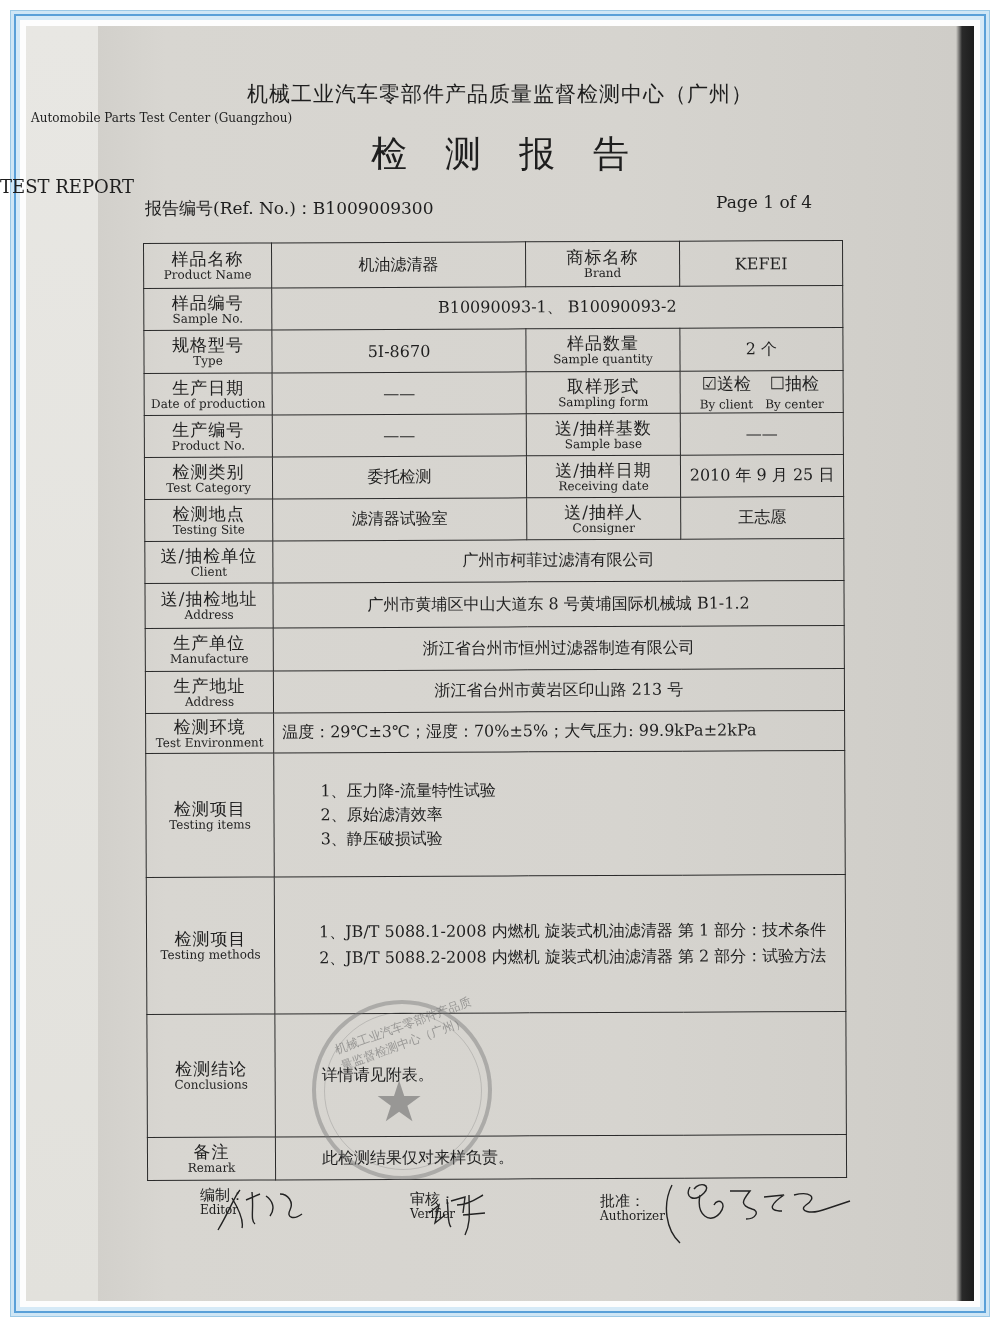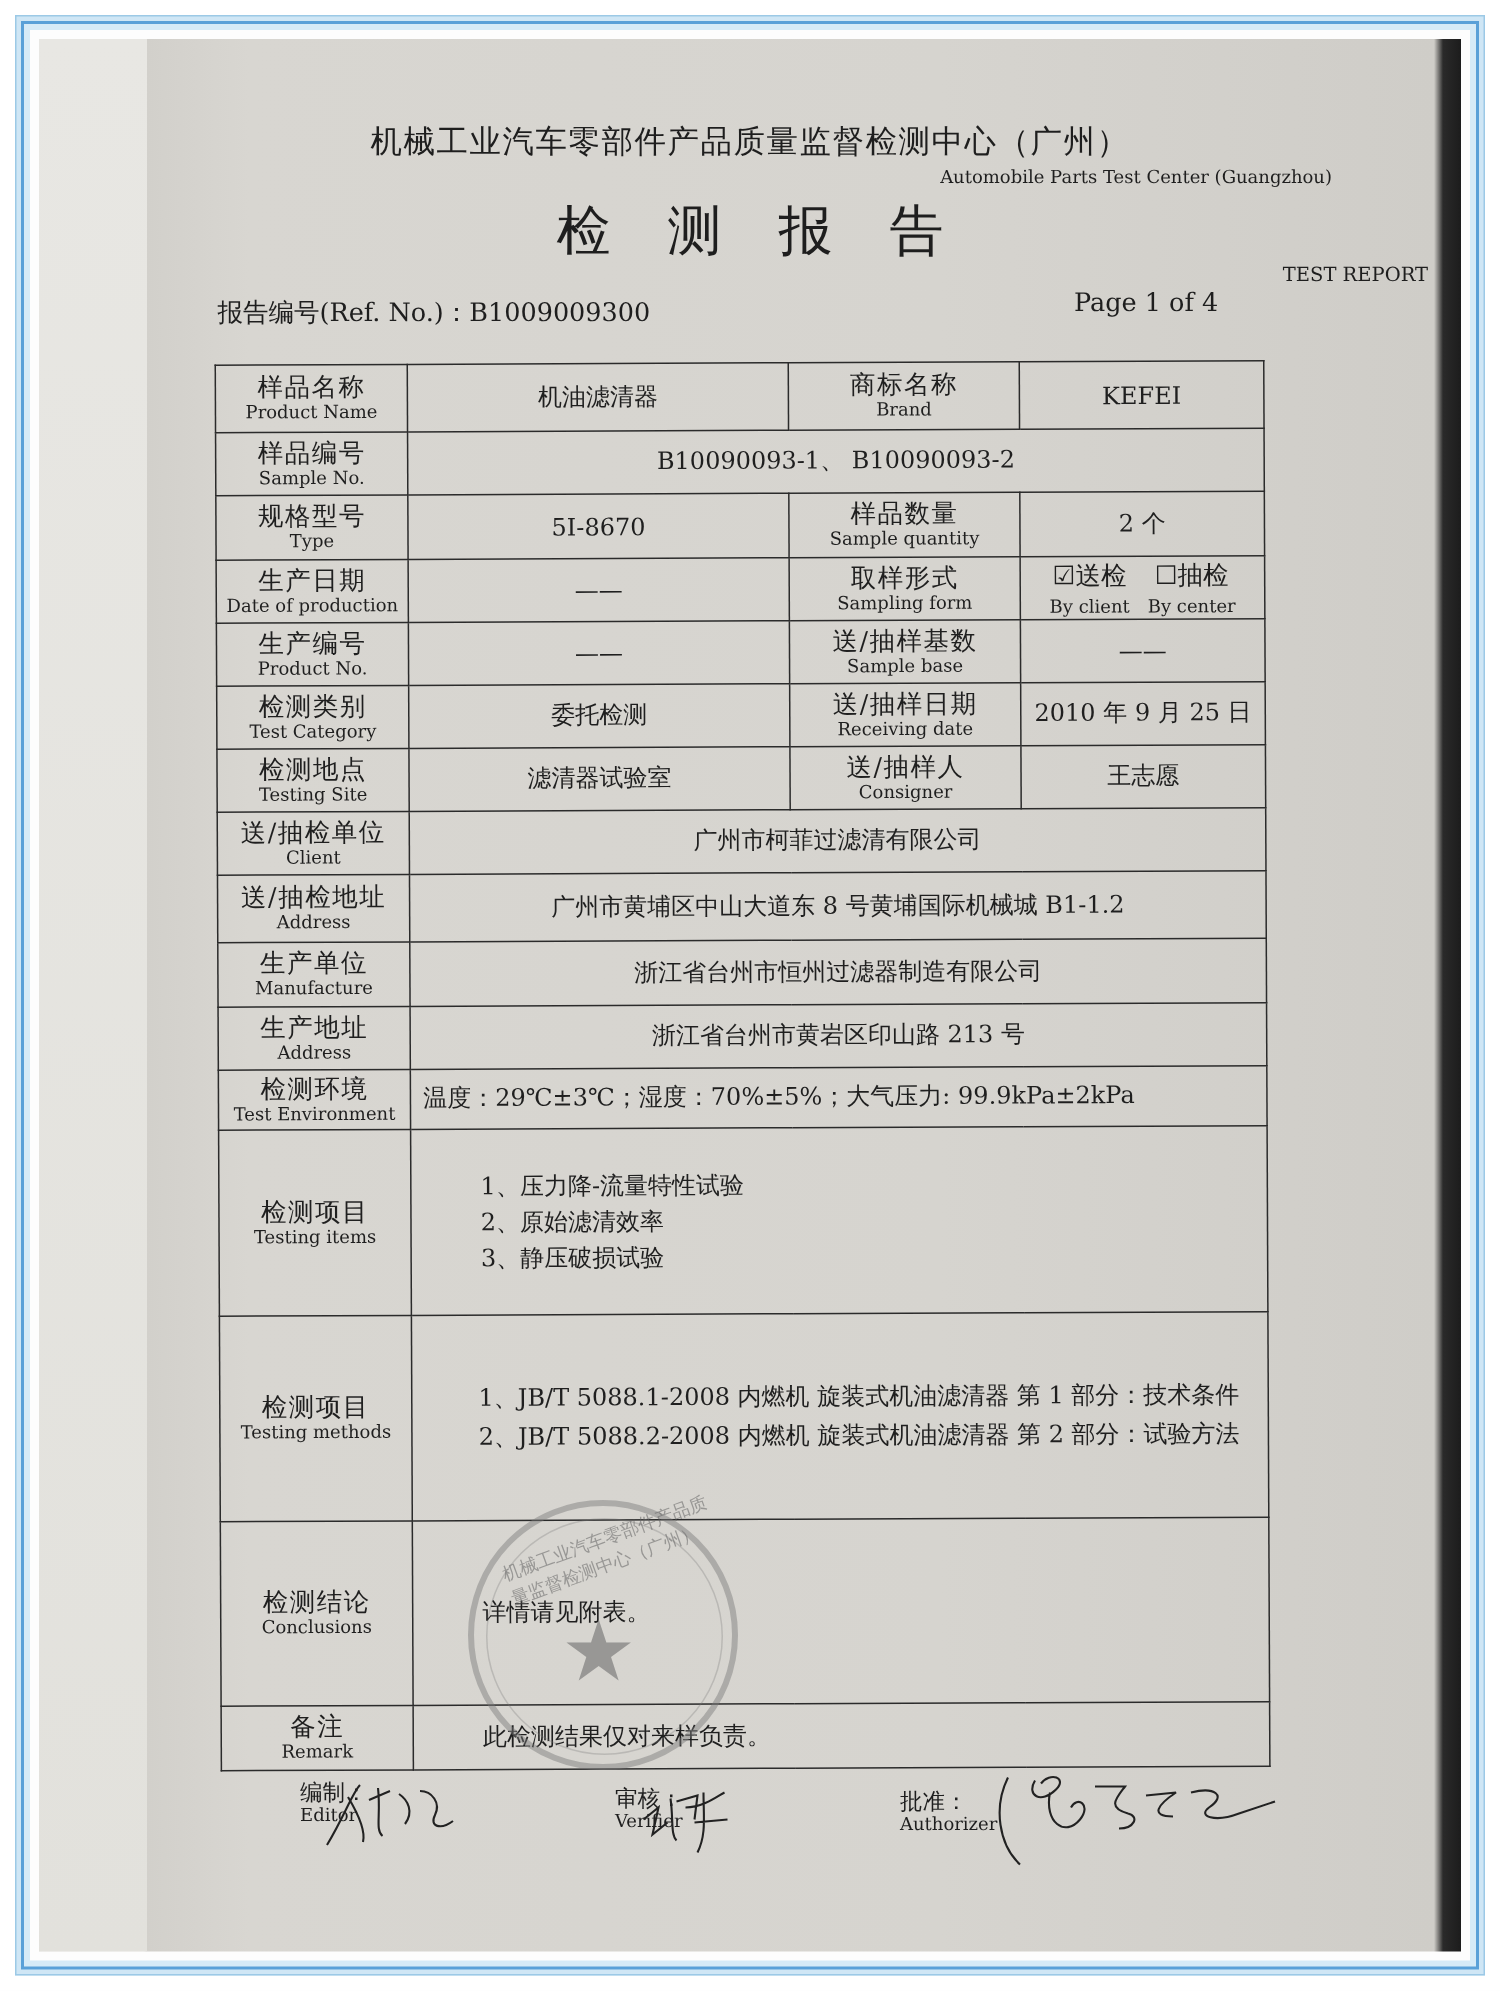--- a/index.html
+++ b/index.html
@@ -25,23 +25,23 @@
     background:linear-gradient(90deg,#e4e3df 0px,#e7e6e2 70px,#d2d0cb 72px,#d8d6d1 140px,#d6d4cf 600px,#cfcdc8 930px,#2a2a2a 936px,#1c1c1c 948px);
     overflow:hidden;
   }
   .photo-left-sheet {
     position:absolute; left:0; top:0; width:72px; height:100%;
     background:linear-gradient(180deg,#e8e7e3,#e2e1dc);
   }
   .txt { position:absolute; color:#1e1e1e; white-space:nowrap; }
 
   .org-cn { left:0; width:1000px; top:80px; font-size:21px; text-align:center; letter-spacing:1px; }
-  .org-en { left:0; width:888px; top:111px; font-size:12px; text-align:right; }
+  .org-en { left:0; width:888px; top:111px; font-size:12px; text-align:left;padding-left:31px; }
   .title-cn { left:0; width:1000px; top:130px; font-size:36px; text-align:center; letter-spacing:38px; padding-left:38px; box-sizing:border-box; }
-  .title-en { left:0; width:952px; top:176px; font-size:13px; text-align:right; }
+  .title-en { left:0; width:952px; top:176px; font-size:18px; text-align:left; }
   .ref { left:145px; top:197px; font-size:17px; }
   .page { left:716px; top:192px; font-size:17px; }
 
   table.rep {
     position:absolute; left:143px; top:243px; width:699px;
     border-collapse:collapse; table-layout:fixed;
     transform:rotate(-0.25deg); transform-origin:0 0;
   }
   table.rep td {
     border:1.5px solid #2b2b2b; padding:0; vertical-align:middle;

